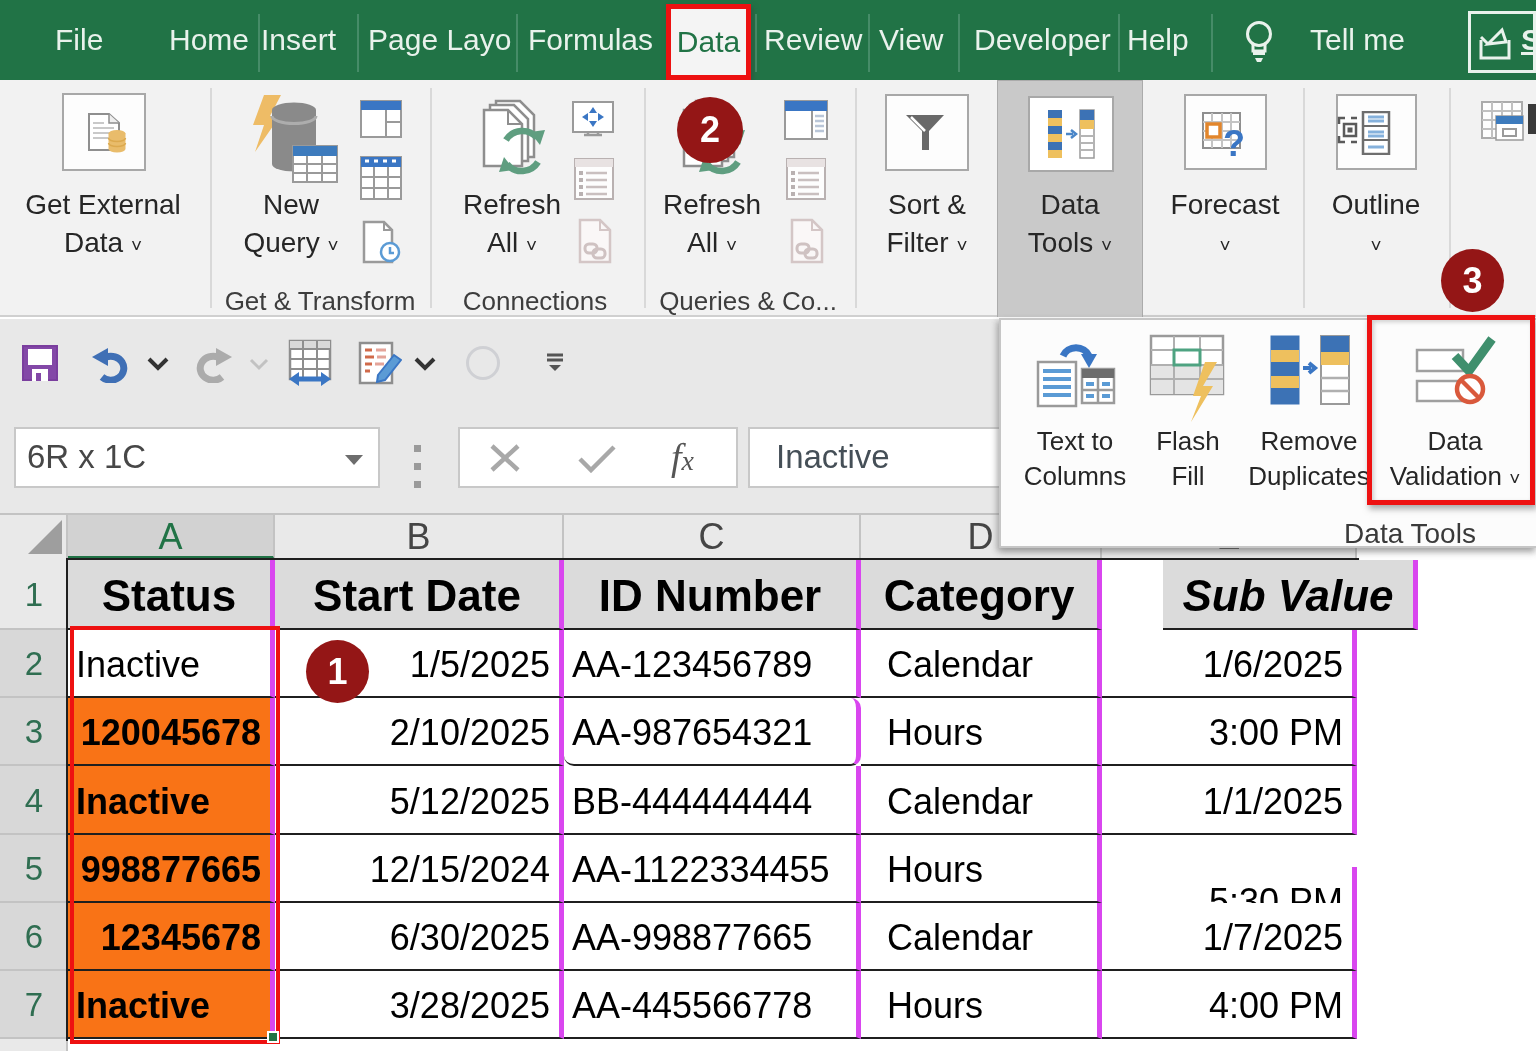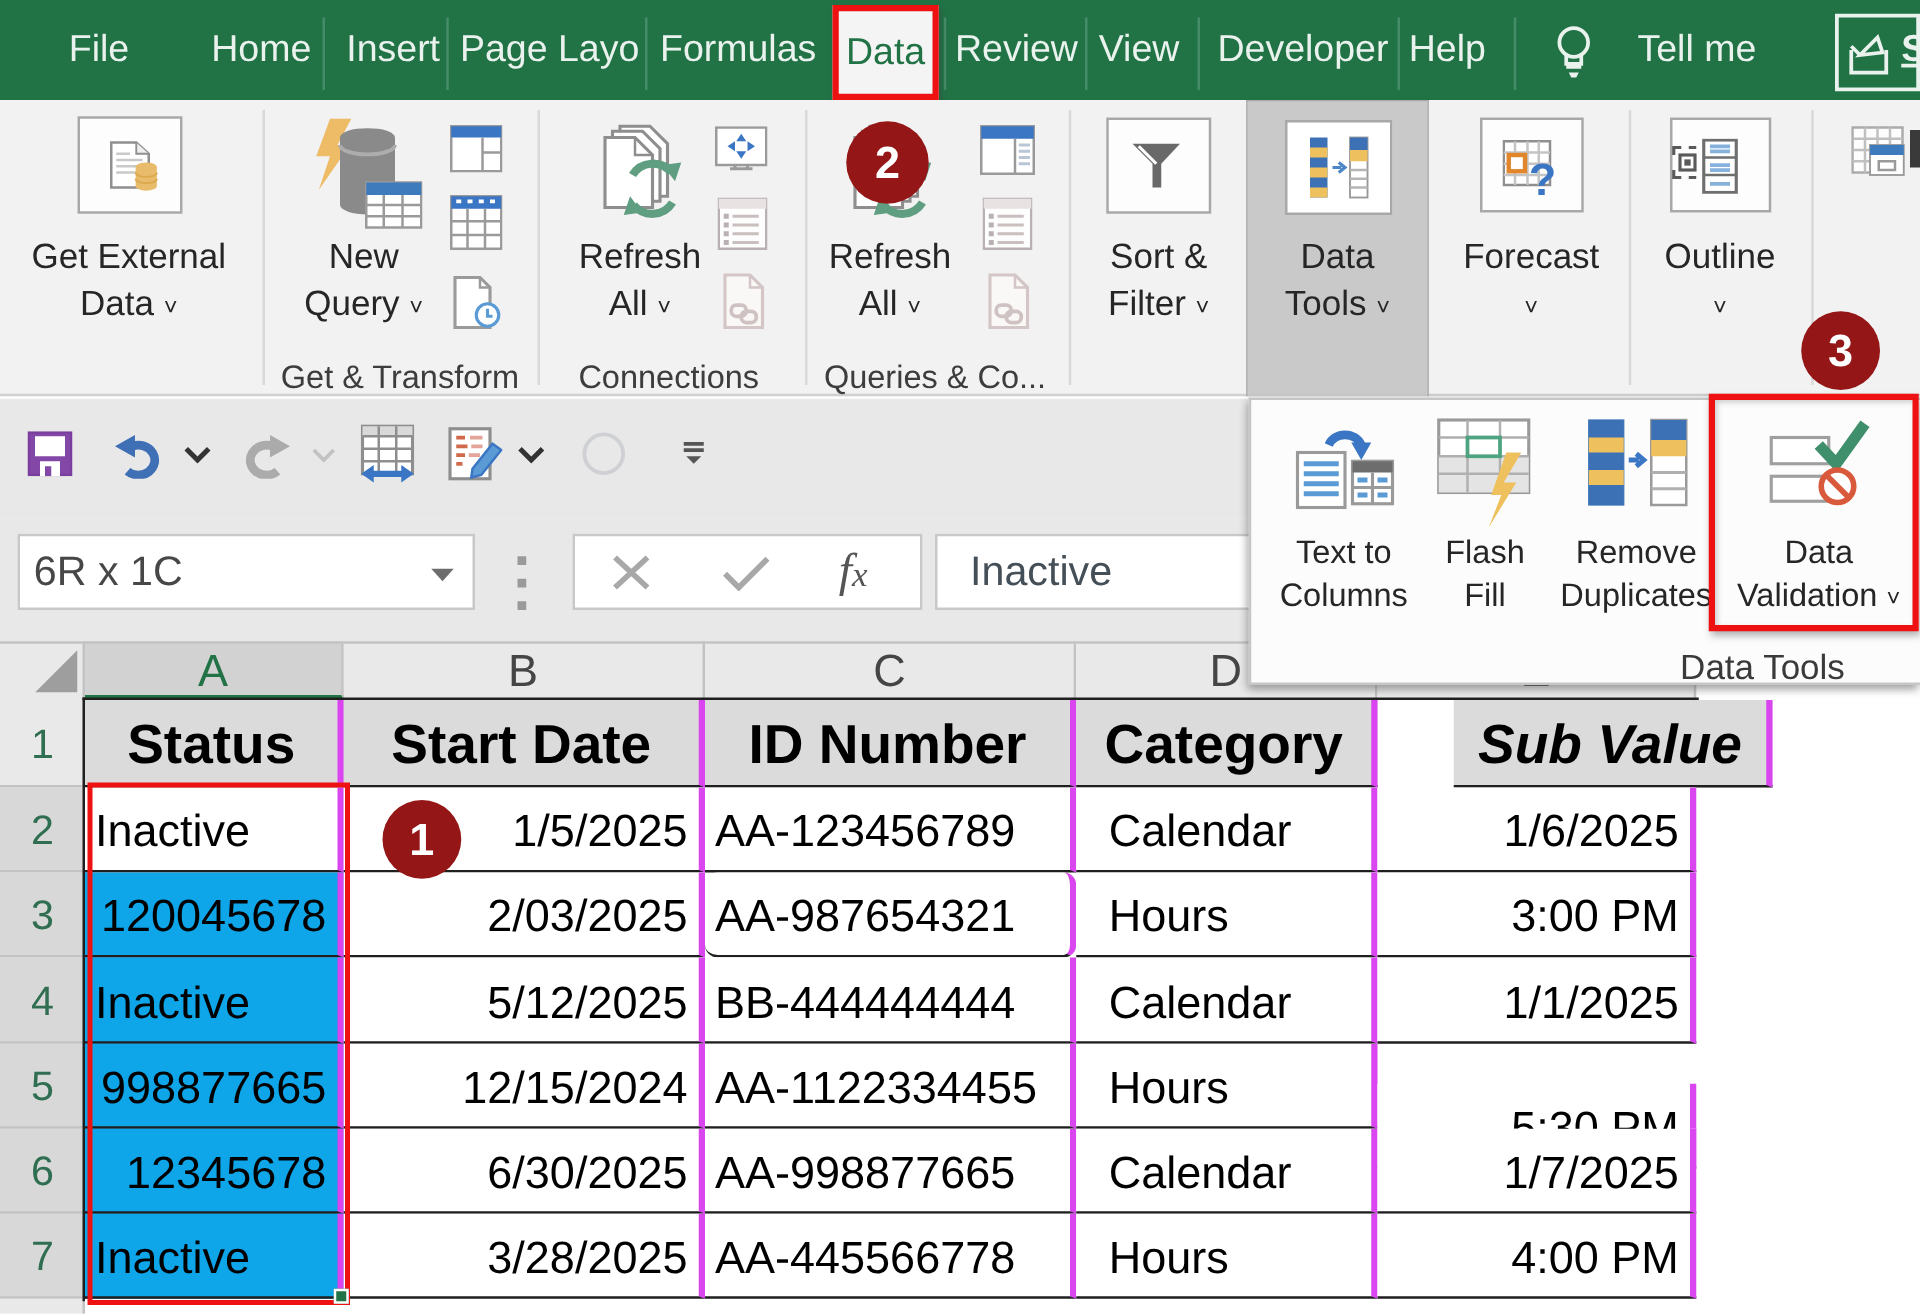--- a/index.html
+++ b/index.html
@@ -33,39 +33,39 @@
   .colhead { position:absolute; top:513px; height:47px; background:#e9e9e9;
     border-right:2px solid #c3c3c3; border-top:2px solid #c3c3c3; color:#454545;
     font-size:36px; text-align:center; line-height:44px; }
   .rowhead { position:absolute; left:0; width:68px; background:#e9e9e9;
     border-bottom:2px solid #c3c3c3; color:#2f6e51; font-size:33px;
     text-align:center; }
   .cell { position:absolute; font-size:36px; color:#000; line-height:64px;
     white-space:nowrap; overflow:hidden; background:#fff;
     border-right:5px solid #d946ef; border-bottom:2px solid #1f1f1f; }
   .hdr { background:#dbdbdb; font-weight:bold; font-size:44px; text-align:center; }
-  .sel { background:#0ea5e9; }
+  .sel { background:#f97316;font-weight:bold; }
   .sel0 { background:#fff; }
   .l { text-align:left; padding-left:8px; }
   .dpad { padding-left:26px; }
   .r { text-align:right; padding-right:9px; }
   
   #panel { left:999px; top:318px; width:537px; height:230px; background:#fcfcfc;
     border:2px solid #c6c6c6; border-right:none;
     box-shadow:0 4px 7px rgba(90,90,90,0.45), -3px 3px 5px rgba(120,120,120,0.25); }
   .plabel { position:absolute; font-size:26px; color:#262626; text-align:center;
     line-height:35px; white-space:nowrap; }
 </style>
 </head>
 <body>
 <div id="stage">
   <div class="abs" id="menubar">
     <span class="mitem" style="left:55px;">File</span>
     <span class="mitem" style="left:169px;">Home</span>
-    <span class="mitem" style="left:277px;text-align:right;">Insert</span>
+    <span class="mitem" style="left:261px;text-align:right;">Insert</span>
     <span class="mitem" style="left:368px;">Page Layo</span>
     <span class="mitem" style="left:528px;">Formulas</span>
     <span class="mitem" style="left:764px;">Review</span>
     <span class="mitem" style="left:879px;">View</span>
     <span class="mitem" style="left:974px;">Developer</span>
     <span class="mitem" style="left:1127px;">Help</span>
     <span class="mitem" style="left:1310px;">Tell me</span>
     <span class="msep" style="left:258px;"></span>
     <span class="msep" style="left:357px;"></span>
     <span class="msep" style="left:516px;"></span>
@@ -398,21 +398,21 @@
     <div class="cell hdr" style="left:861px; top:560px; width:241px; height:70px; line-height:71px;">Category</div>
     <div class="cell hdr" style="left:1163px; top:560px; width:255px; height:70px; line-height:71px;font-style:italic;">Sub Value</div>
 
     <div class="cell l sel0" style="left:68px; top:630px; width:207px; height:68px; line-height:70px;">Inactive</div>
     <div class="cell r" style="left:275px; top:630px; width:289px; height:68px; line-height:70px;">1/5/2025</div>
     <div class="cell l" style="left:564px; top:630px; width:297px; height:68px; line-height:70px;">AA-123456789</div>
     <div class="cell l dpad" style="left:861px; top:630px; width:241px; height:68px; line-height:70px;">Calendar</div>
     <div class="cell r" style="left:1102px; top:630px; width:255px; height:68px; line-height:70px;">1/6/2025</div>
 
     <div class="cell r sel" style="left:68px; top:698px; width:207px; height:68px; line-height:70px;">120045678</div>
-    <div class="cell r" style="left:275px; top:698px; width:289px; height:68px; line-height:70px;">2/03/2025</div>
+    <div class="cell r" style="left:275px; top:698px; width:289px; height:68px; line-height:70px;">2/10/2025</div>
     <div class="cell l" style="left:564px; top:698px; width:297px; height:68px; line-height:70px;border-radius:10px;">AA-987654321</div>
     <div class="cell l dpad" style="left:861px; top:698px; width:241px; height:68px; line-height:70px;">Hours</div>
     <div class="cell r" style="left:1102px; top:698px; width:255px; height:68px; line-height:70px;">3:00 PM</div>
 
     <div class="cell l sel" style="left:68px; top:766px; width:207px; height:69px; line-height:71px;">Inactive</div>
     <div class="cell r" style="left:275px; top:766px; width:289px; height:69px; line-height:71px;">5/12/2025</div>
     <div class="cell l" style="left:564px; top:766px; width:297px; height:69px; line-height:71px;">BB-444444444</div>
     <div class="cell l dpad" style="left:861px; top:766px; width:241px; height:69px; line-height:71px;">Calendar</div>
     <div class="cell r" style="left:1102px; top:766px; width:255px; height:69px; line-height:71px;">1/1/2025</div>
 

